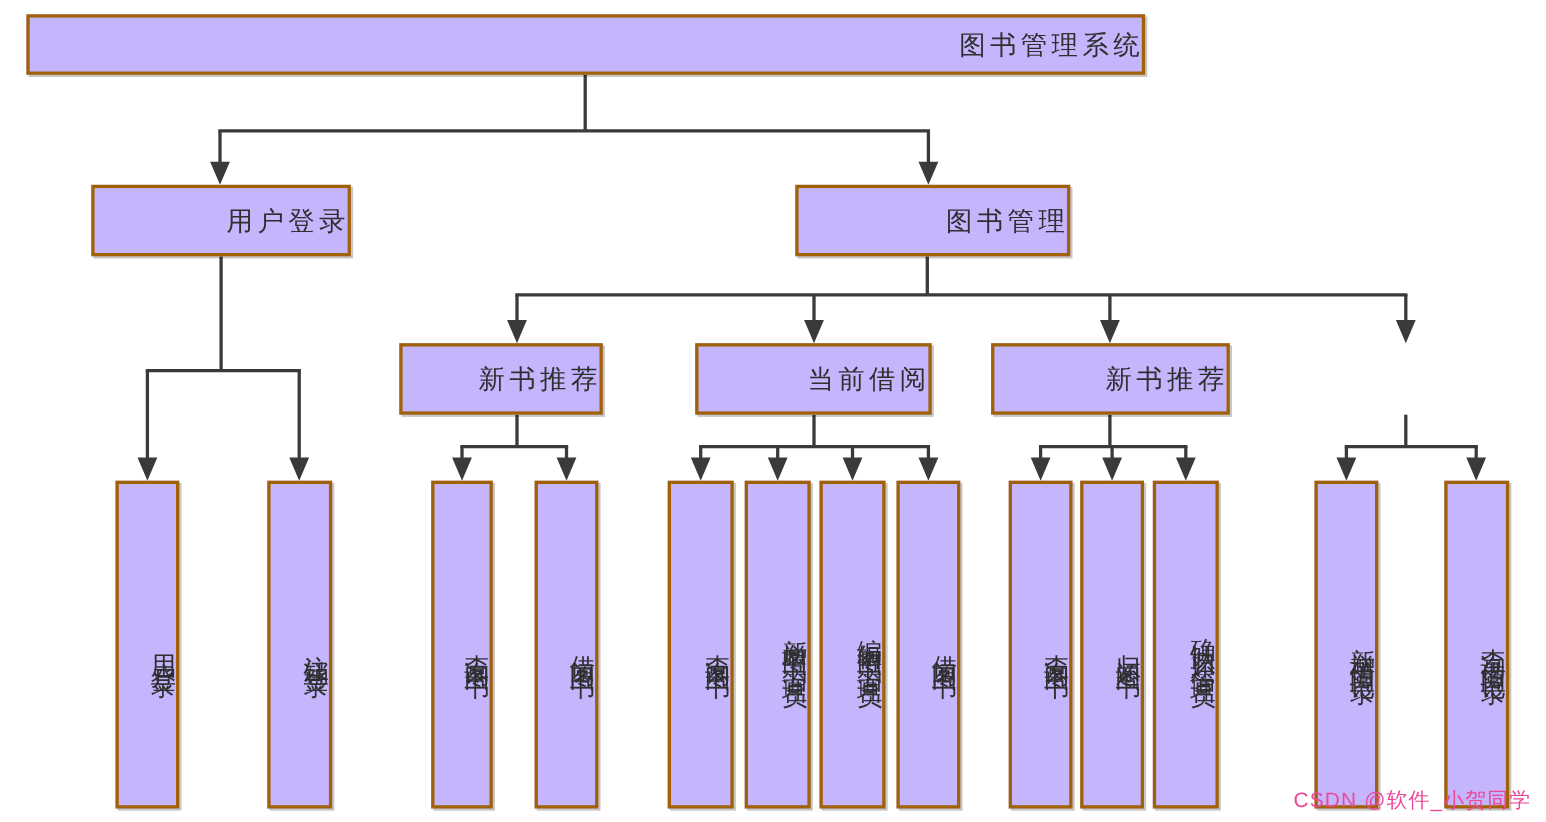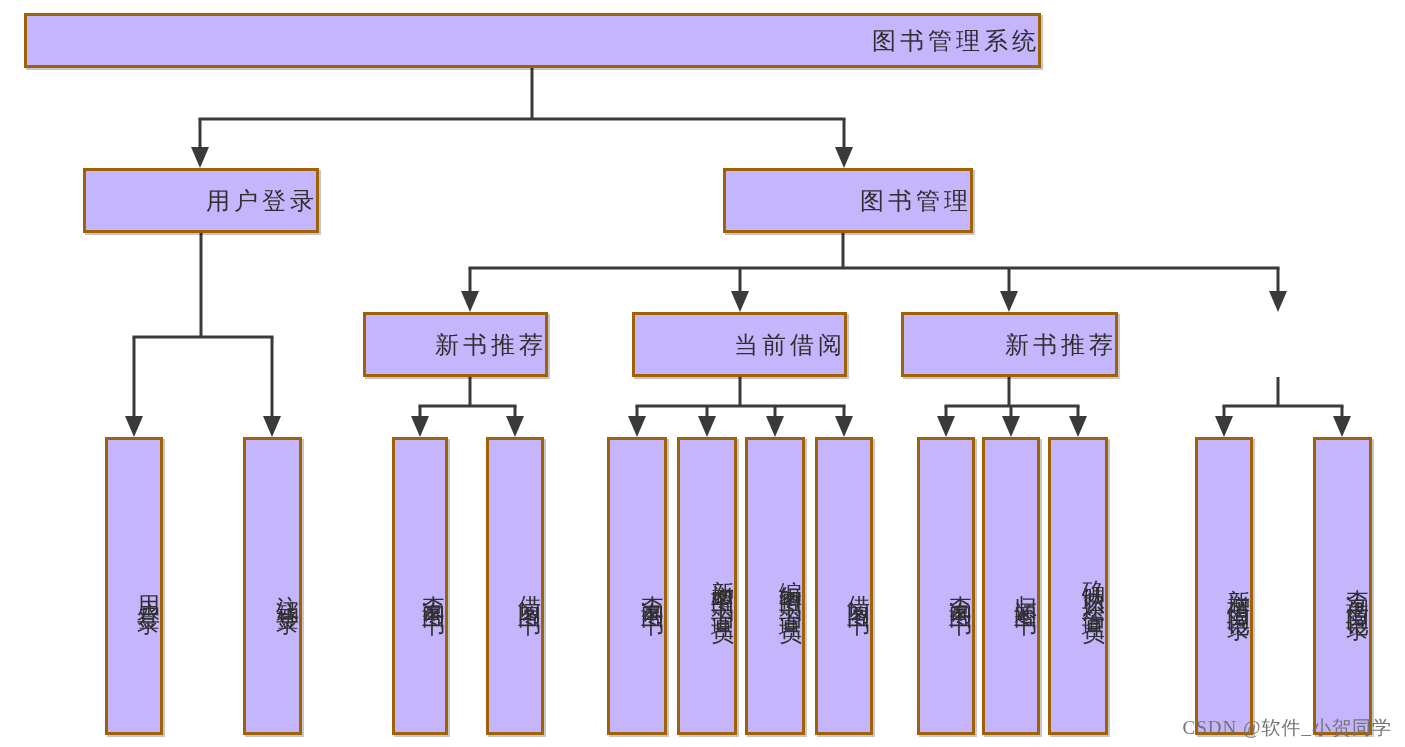--- a/index.html
+++ b/index.html
@@ -33,24 +33,23 @@
     font-size:23px;
     letter-spacing:6px;
     line-height:1;
     transform:translateY(3px);
   }
   .watermark{
     position:absolute;
     right:13px;bottom:6px;
     font-size:19px;
     letter-spacing:1px;
-    color:#737373;
+    color:#ec4899;
     z-index:3;
     white-space:nowrap;
-    font-family:Liberation Serif, serif;
   }
 </style>
 </head>
 <body>
 
 <div class="stage">
 
   <svg class="connectors" width="1405" height="747" viewBox="0 0 1405 747">
     <g stroke="#3a3a3a" stroke-width="3" fill="none">
 

